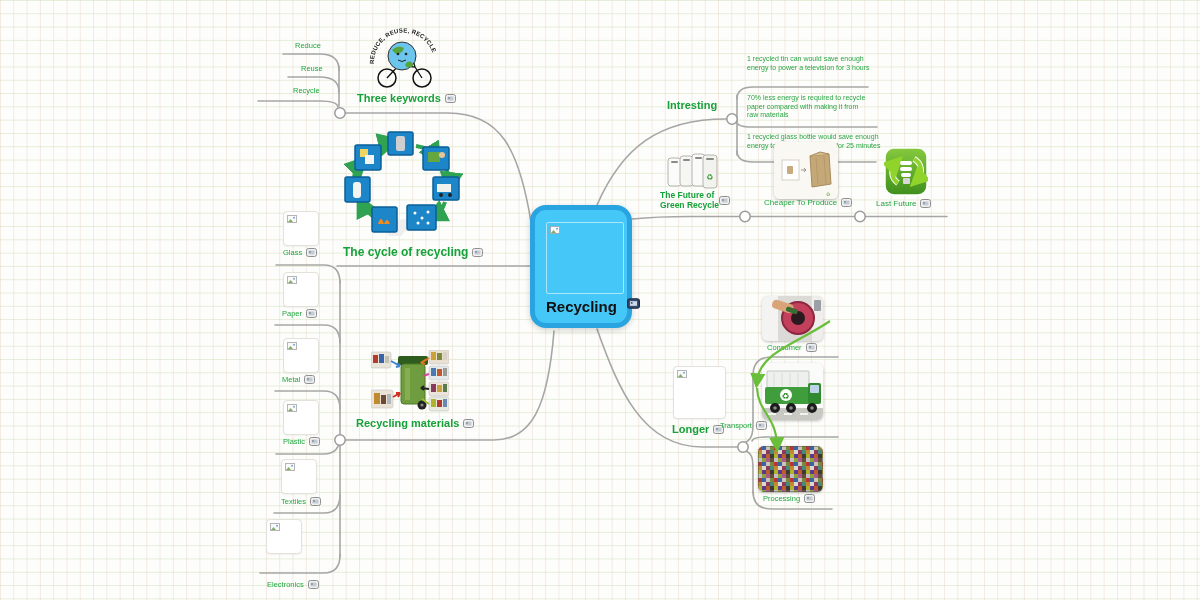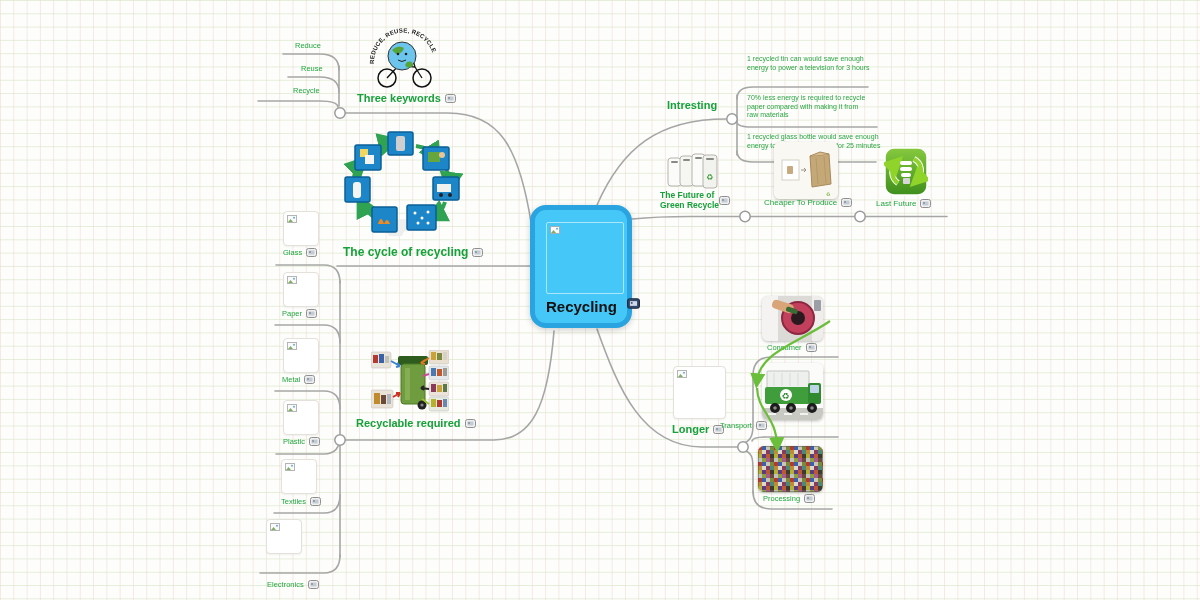--- a/index.html
+++ b/index.html
@@ -330,21 +330,21 @@
         <path d="M58,24 L52,26" stroke="#d04a9a"></path>
         <path d="M58,39 L50,38" stroke="#222222"></path>
           <path d="M50,38 l3,-2 m-3,2 l3,2" stroke="#222222"></path>
         <path d="M22,47 L29,43" stroke="#d03020"></path>
           <path d="M29,43 l-4,0 m4,0 l-2,4" stroke="#d03020"></path>
         <path d="M58,54 L51,49" stroke="#9ac02e"></path>
       </g>
     </svg>
   </div>
   <div class="row" style="left:356px;top:417px">
-    <span class="lbl">Recyclable required</span>
+    <span class="lbl">Recycling materials</span>
     <svg class="mic" viewBox="0 0 11 9">
       <rect x="0.5" y="0.5" width="10" height="8" rx="2" fill="#f0f0f0" stroke="#8f8f8f"></rect>
       <rect x="2.5" y="2.5" width="6" height="4" fill="#c3ccd4"></rect>
         <circle cx="4" cy="4" r="0.8" fill="#5d6a75"></circle>
     </svg>
   </div>
 
   <div class="ph" style="left:283px;top:211px;width:34px;height:33px">
     <svg width="10" height="9" viewBox="0 0 10 9">
       <rect x="0.5" y="0.5" width="9" height="7" fill="#fafafa" stroke="#b5b5b5"></rect>

